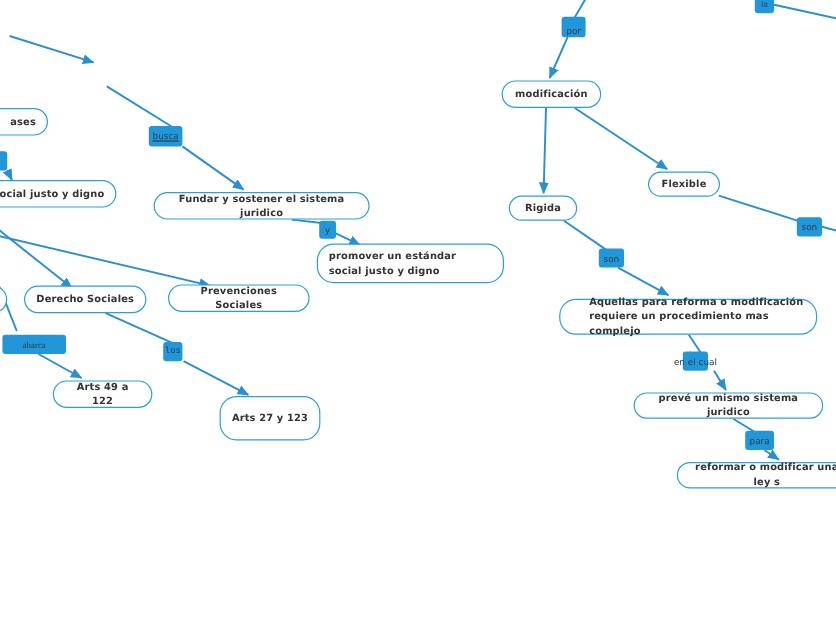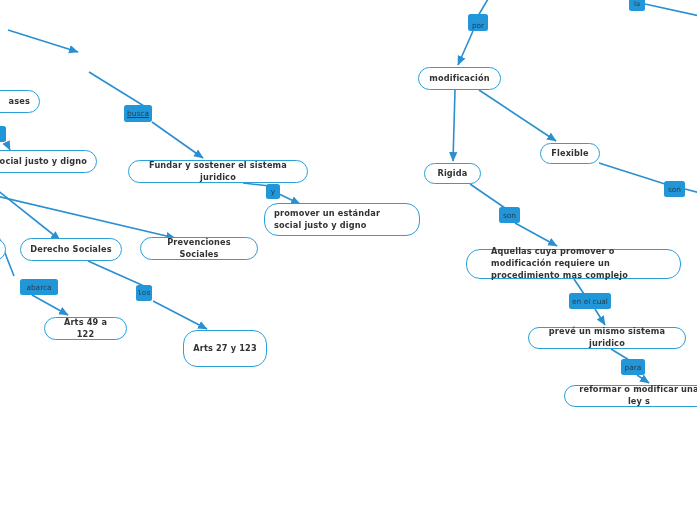--- a/index.html
+++ b/index.html
@@ -169,40 +169,40 @@
 
   <div class="node" style="left:540px;top:143px;width:60px;height:21px;">
     <span>Flexible</span>
   </div>
 
   <div class="node" style="left:424px;top:163px;width:57px;height:21px;text-align:center;">
     <span>Rigida</span>
   </div>
 
   <div class="node multiline" style="left:466px;top:249px;width:215px;height:30px;padding-left:24px;">
-    <span>Aquellas cuya promover o modificación requiere un procedimiento mas complejo</span>
+    <span>Aquellas para reforma o modificación requiere un procedimiento mas complejo</span>
   </div>
 
   <div class="node" style="left:528px;top:327px;width:158px;height:22px;">
     <span>prevé un mismo sistema juridico</span>
   </div>
 
   <div class="node" style="left:564px;top:385px;width:150px;height:22px;">
     <span>reformar o modificar una ley s</span>
   </div>
 
   <div class="label" style="left:124px;top:105px;width:28px;height:17px;text-decoration:underline;">
     <span>busca</span>
   </div>
 
   <div class="label" style="left:266px;top:184px;width:14px;height:15px;">
     <span>y</span>
   </div>
 
-  <div class="label" style="left:20px;top:279px;width:38px;height:16px;">
+  <div class="label" style="left:2px;top:279px;width:53px;height:16px;font-family:Liberation Serif, serif;">
     <span>abarca</span>
   </div>
 
   <div class="label" style="left:136px;top:285px;width:16px;height:16px;font-family:Liberation Mono, monospace;">
     <span>los</span>
   </div>
 
   <div class="label" style="left:468px;top:14px;width:20px;height:17px;align-items:flex-end;">
     <span>por</span>
   </div>
@@ -212,21 +212,21 @@
   </div>
 
   <div class="label" style="left:664px;top:181px;width:21px;height:16px;">
     <span>son</span>
   </div>
 
   <div class="label" style="left:499px;top:207px;width:21px;height:16px;">
     <span>son</span>
   </div>
 
-  <div class="label" style="left:569px;top:293px;width:42px;height:16px;justify-content:center;">
+  <div class="label" style="left:569px;top:293px;width:21px;height:16px;justify-content:center;">
     <span>en el cual</span>
   </div>
 
   <div class="label" style="left:621px;top:359px;width:24px;height:16px;">
     <span>para</span>
   </div>
 
   <div class="label" style="left:-10px;top:126px;width:16px;height:16px;">
   </div>
 

